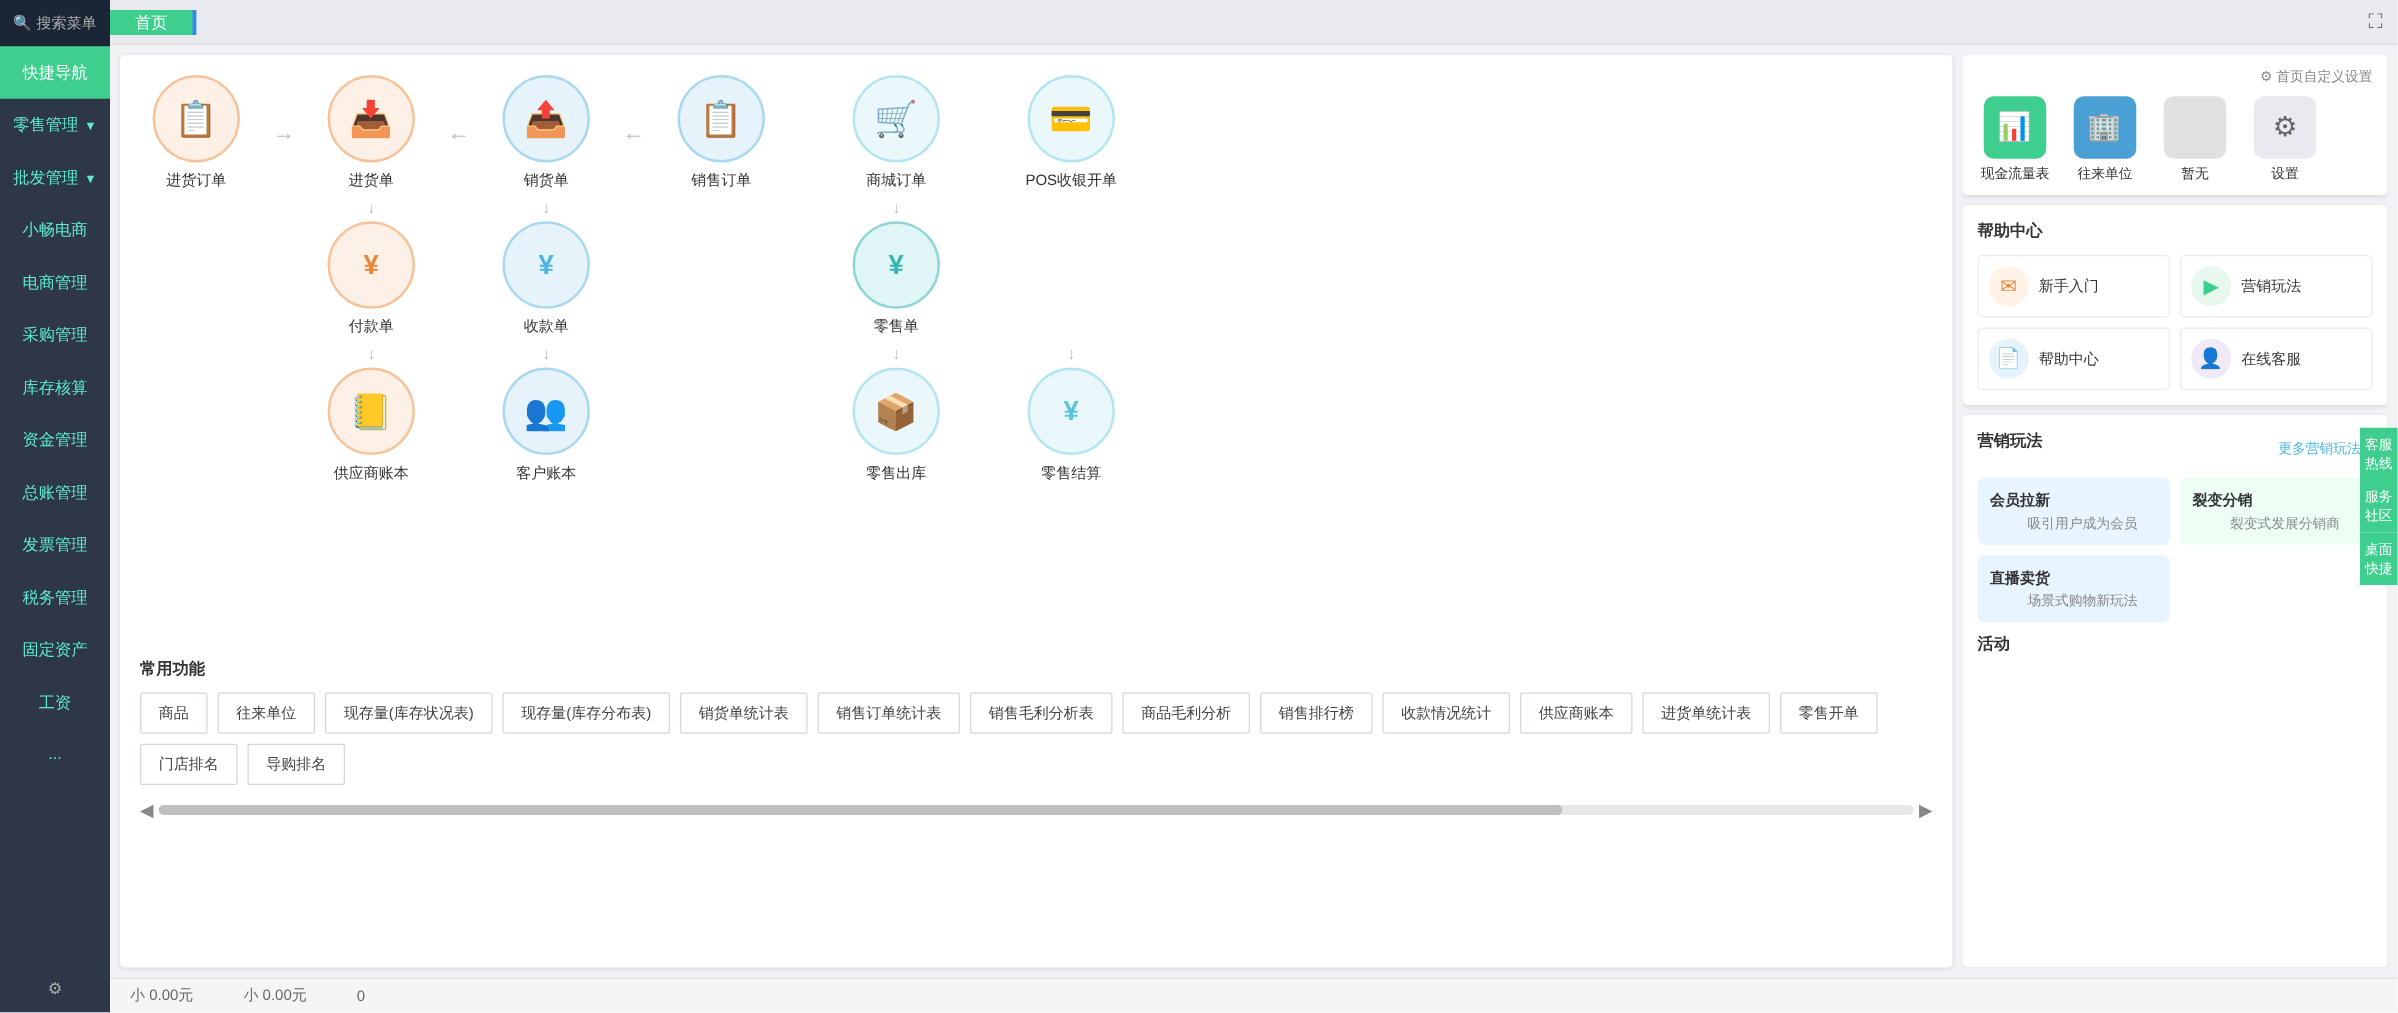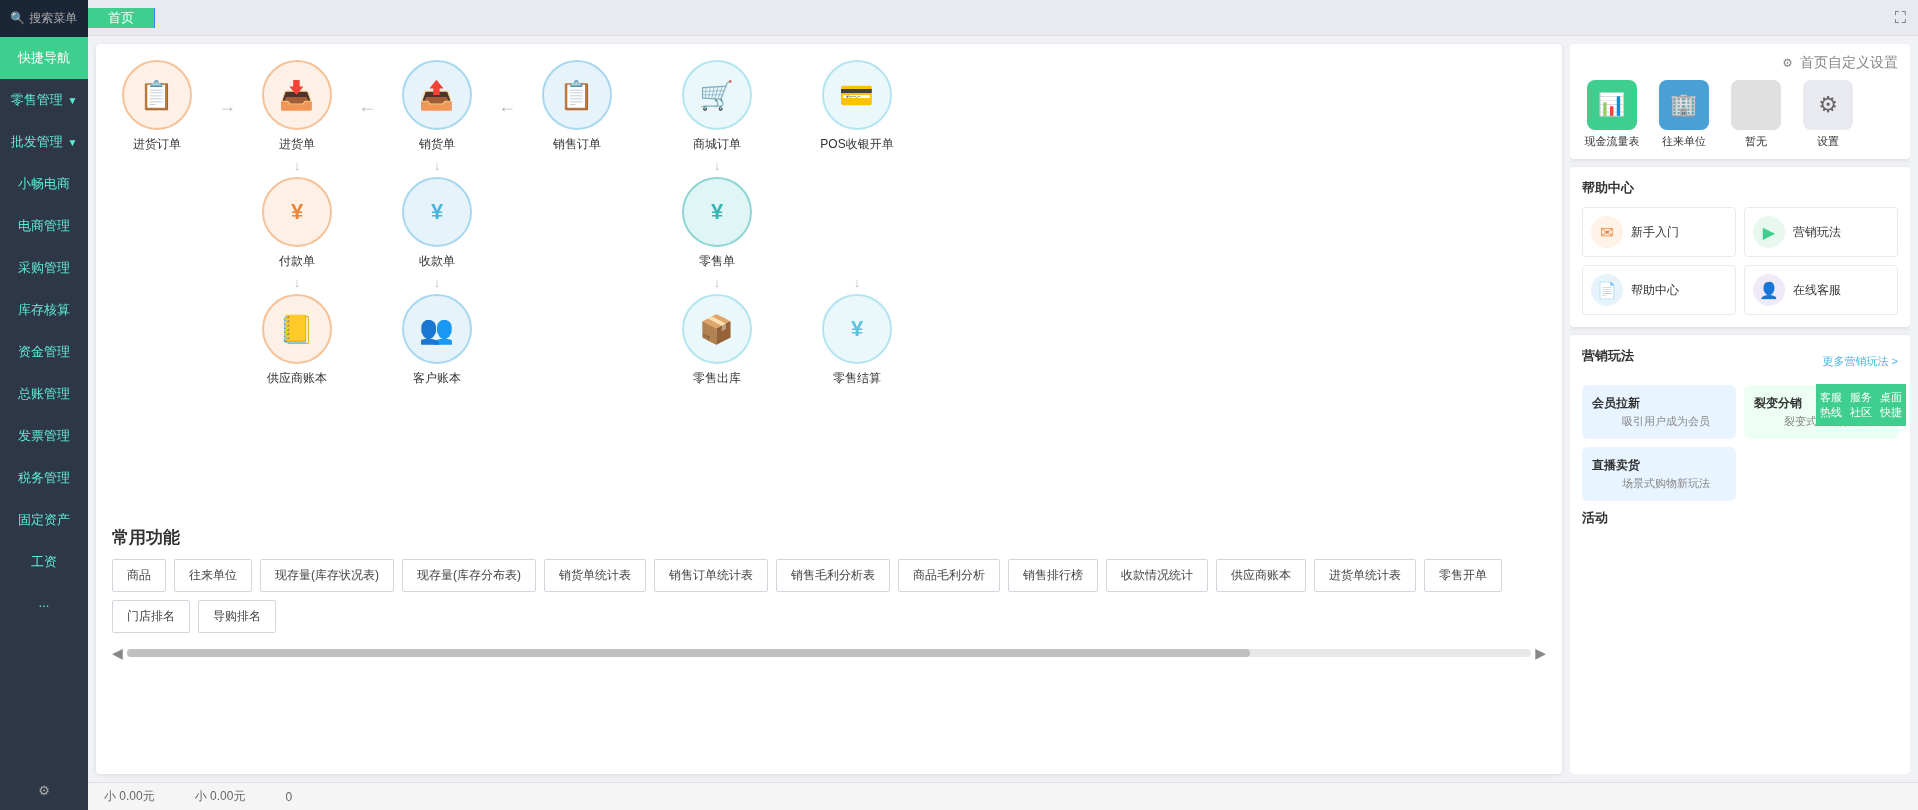--- a/index.html
+++ b/index.html
@@ -40,25 +40,25 @@
       margin-top: auto;
       padding: 12px;
       color: #aaa;
       text-align: center;
       cursor: pointer;
     }
 
     
     .float-btns {
       position: fixed;
-      right: 12px;
+      right: 0;
       top: 50%;
       transform: translateY(-50%);
       display: flex;
-      flex-direction: row;
+      flex-direction: column;
       z-index: 100;
     }
     .float-btn {
       width: 30px;
       background: #3ecf8e;
       color: #fff;
       font-size: 11px;
       text-align: center;
       padding: 6px 4px;
       cursor: pointer;
@@ -80,21 +80,21 @@
       align-items: center;
       padding: 0;
       border-bottom: 1px solid #ddd;
       height: 36px;
       flex-shrink: 0;
     }
     .tab-item {
       padding: 1px 20px;
       font-size: 13px;
       cursor: pointer;
-      border-right: 1px solid #3b82f6;
+      border-right: 3px solid #3b82f6;
     }
     .tab-item.active {
       background: #3ecf8e;
       color: #fff;
     }
     .tab-expand {
       margin-left: auto;
       padding: 8px 12px;
       cursor: pointer;
       font-size: 16px;
@@ -149,21 +149,21 @@
       font-size: 12px;
       color: #333;
       text-align: center;
     }
 
     
     .common-functions {
       margin-top: 16px;
     }
     .common-title {
-      font-size: 17px;
+      font-size: 13px;
       color: #333;
       margin-bottom: 10px;
       font-weight: bold;
     }
     .func-buttons {
       display: flex;
       flex-wrap: wrap;
       gap: 8px;
     }
     .func-btn {
@@ -213,21 +213,21 @@
       padding: 10px 12px;
       box-shadow: 0 1px 4px rgba(0,0,0,0.1);
       margin-bottom: 8px;
       flex-shrink: 0;
     }
     .quick-access-header {
       display: flex;
       justify-content: flex-end;
       margin-bottom: 8px;
     }
-    .qa-settings { font-size: 14px; color: #888; cursor: pointer; font-family: Liberation Mono, monospace; }
+    .qa-settings { font-size: 11px; color: #888; cursor: pointer; }
     .qa-items {
       display: flex;
       gap: 12px;
     }
     .qa-item {
       display: flex;
       flex-direction: column;
       align-items: center;
       cursor: pointer;
       min-width: 60px;

